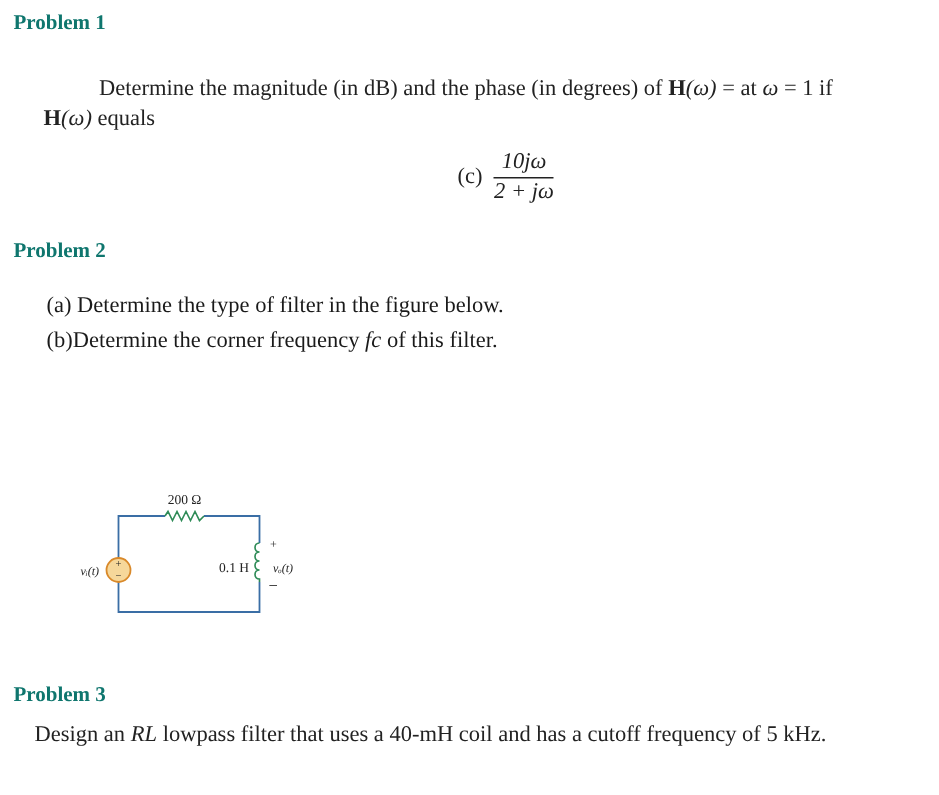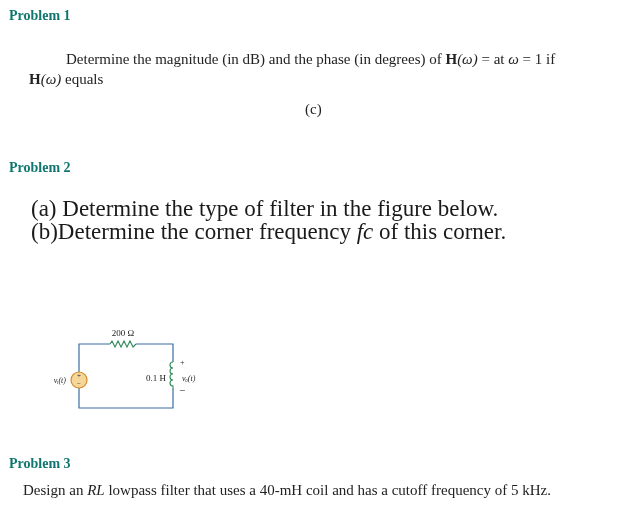--- a/index.html
+++ b/index.html
@@ -1,21 +1,21 @@
 <!DOCTYPE html>
 <html><head>
 <meta charset="utf-8">
 <style>
   html, body { margin:0; padding:0; background:#ffffff; }
   body { width:626px; height:530px; position:relative; overflow:hidden;
          font-family:"Liberation Serif", "DejaVu Serif", serif; color:#111; }
   .abs { position:absolute; white-space:nowrap; }
   .h { font-weight:bold; font-size:14px; color:#0f766e; }
   .p1 { font-size:15px; color:#222; }
-  .p2 { font-size:23px; color:#1a1a1a; }
+  .p2 { font-size:15px; color:#1a1a1a; }
   .b { font-weight:bold; }
   .i { font-style:italic; }
   .frac { display:inline-block; vertical-align:middle; text-align:center; font-size:15px; }
   .frac .num { display:block; border-bottom:1px solid #222; padding:0 2px 1px; }
   .frac .den { display:block; padding-top:1px; }
   svg text { font-family:"Liberation Serif", serif; }
 </style>
 </head>
 <body>
 
@@ -23,27 +23,31 @@
 
 <div class="abs p1" style="left:29px; top:51px;margin-left:37px;">
   <span>Determine the magnitude (in dB) and the phase (in degrees) of </span><span class="b">H</span><span class="i">(ω)</span><span> =  at </span><span class="i">ω</span><span> = 1 if</span>
 </div>
 <div class="abs p1" style="left:29px; top:71px;">
   <span class="b">H</span><span class="i">(ω)</span><span> equals</span>
 </div>
 
 <div class="abs p1" style="left:305px; top:100px;">
   <span style="vertical-align:middle; margin-right:4px;">(c)</span>
+  <span class="frac">
+    <span class="num i">10jω</span>
+    <span class="den i">2 + jω</span>
+  </span>
 </div>
 
 <div class="abs h" style="left:9px; top:160px;">Problem 2</div>
 
 <div class="abs p2" style="left:31px; top:196px;">(a) Determine the type of filter in the figure below.</div>
 <div class="abs p2" style="left:31px; top:219px;">
-  <span>(b)Determine the corner frequency </span><span class="i">fc</span><span> of this corner.</span>
+  <span>(b)Determine the corner frequency </span><span class="i">fc</span><span> of this filter.</span>
 </div>
 
 <svg class="abs" style="left:30px; top:320px;" width="200" height="100" viewBox="0 0 200 100">
 
   <g stroke="#3a6ea5" stroke-width="1.2" fill="none">
     <polyline points="49,52 49,24 80,24"></polyline>
     <polyline points="106,24 143,24 143,42"></polyline>
     <polyline points="143,68 143,88 49,88 49,68"></polyline>
   </g>
 

